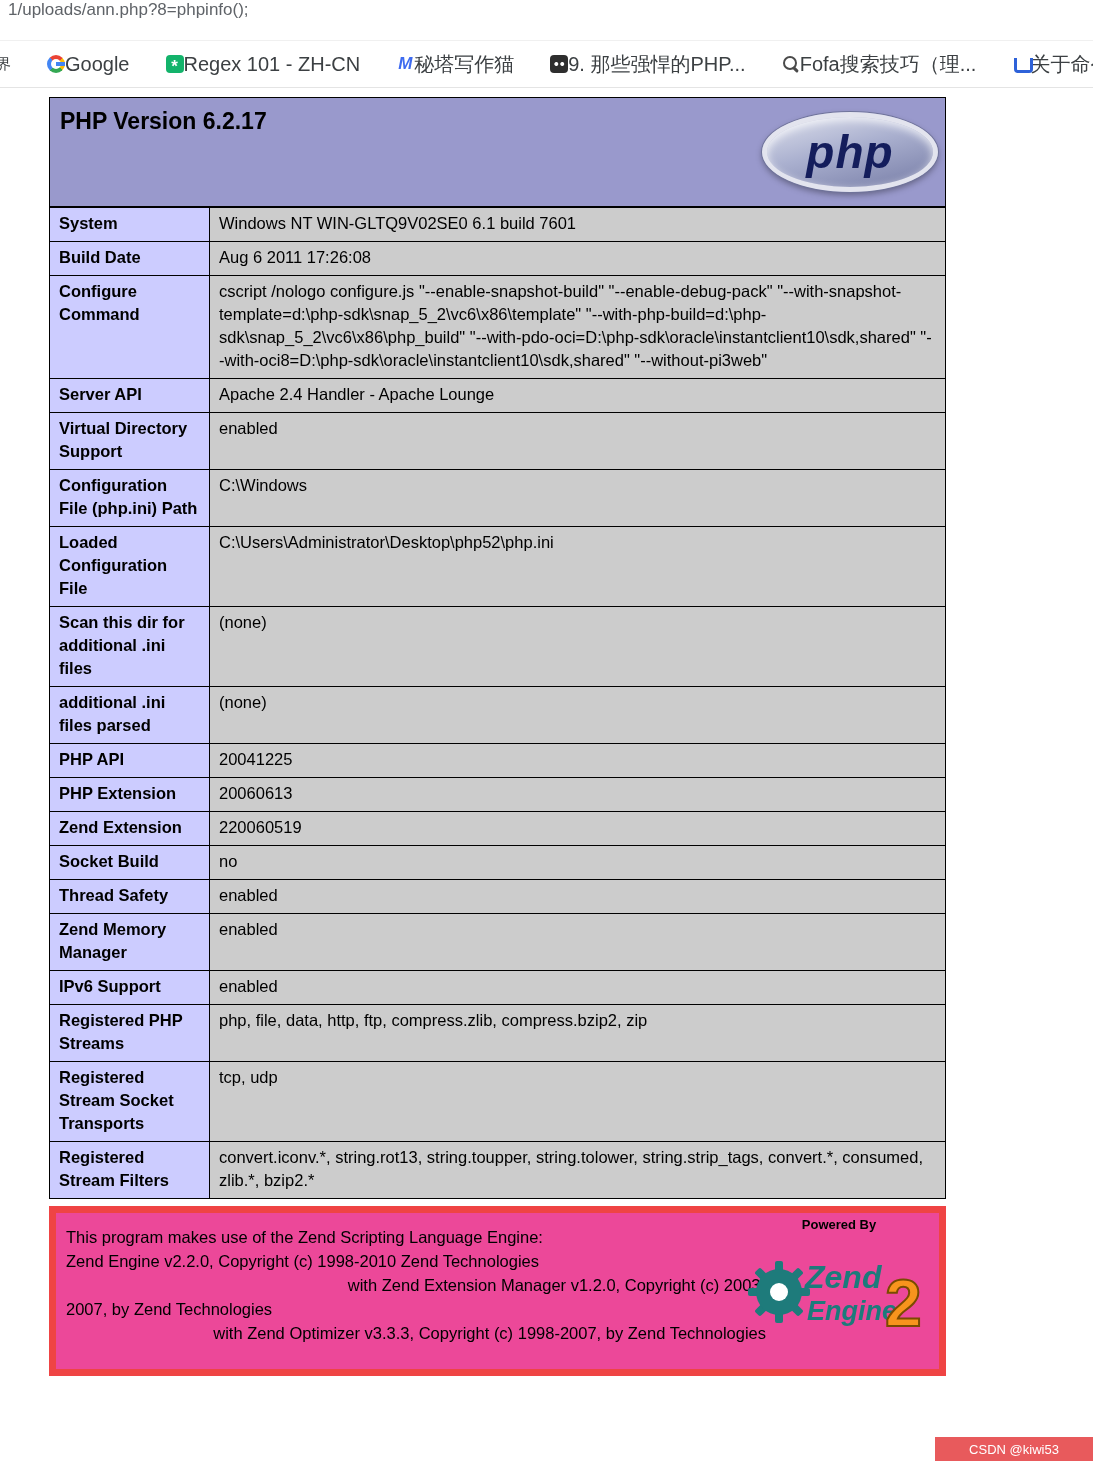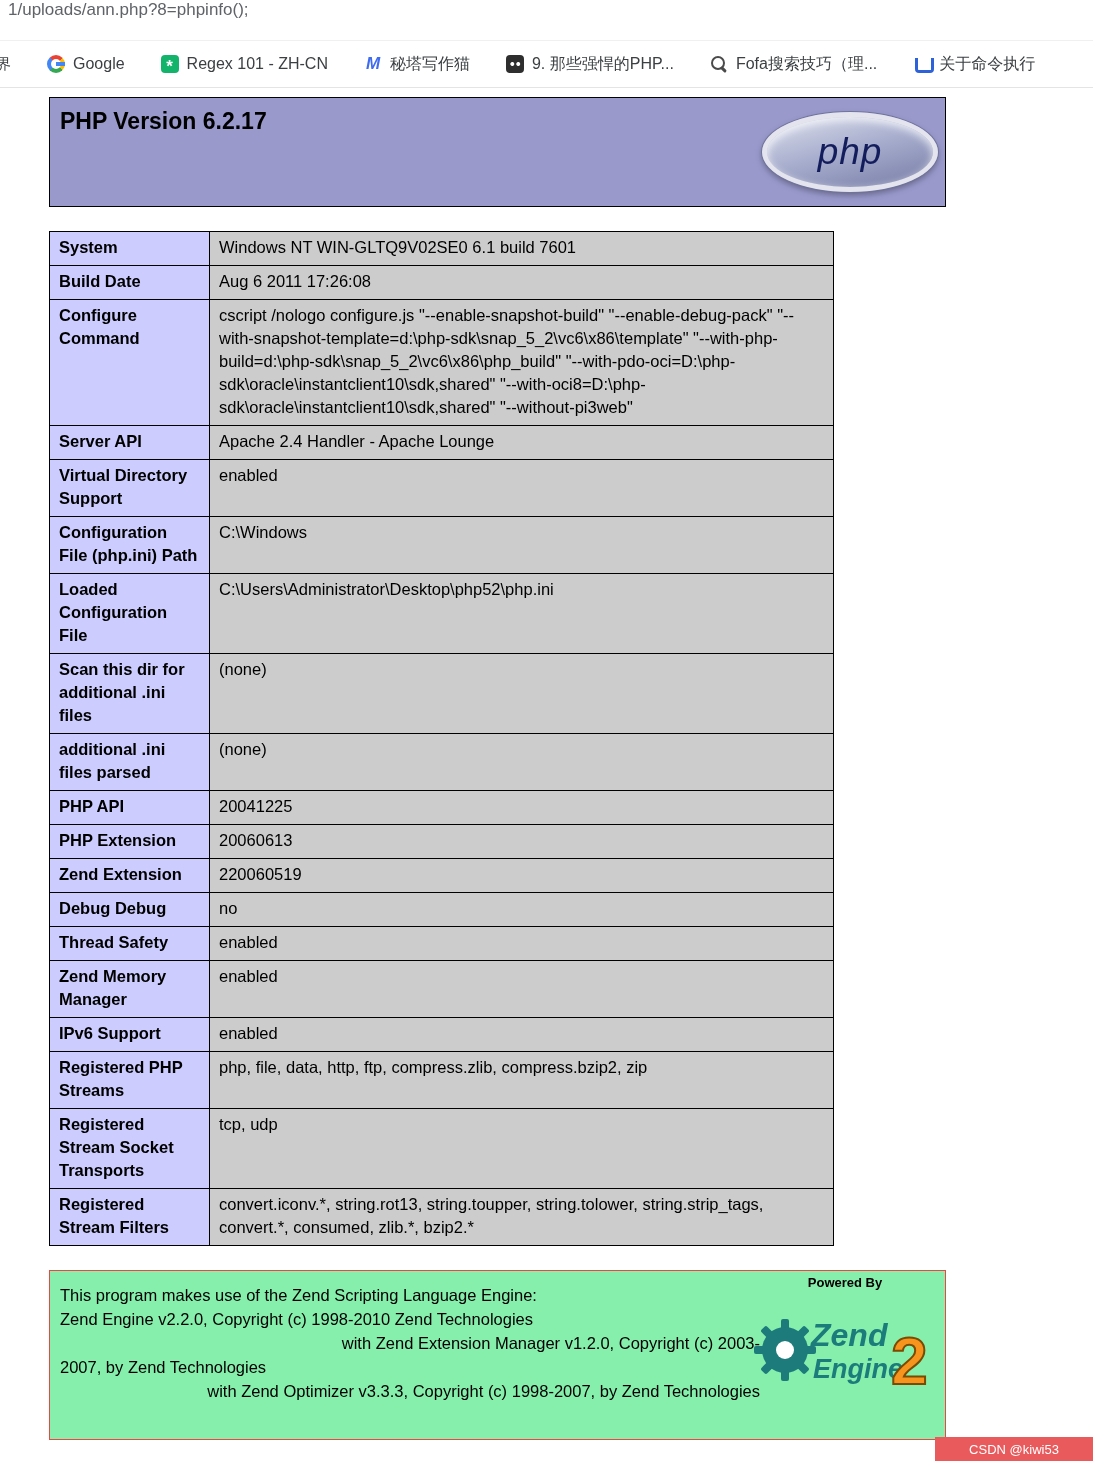--- a/index.html
+++ b/index.html
@@ -12,21 +12,21 @@
   
   .url-row {
     height:40px; display:flex; align-items:flex-start; padding-left:8px;
     color:#5f6368; font-size:17px; background:#fff;
   }
   .bookmarks-bar {
     height:48px; display:flex; align-items:center; gap:36px;
     padding:0 4px; border-top:1px solid #f0f0f0; border-bottom:1px solid #e4e4e4;
     overflow:hidden; white-space:nowrap; background:#fff;
   }
-  .bm { display:flex; align-items:center; gap:8px; font-size:16px; color:#3c4043; cursor:pointer; }
+  .bm { display:flex; align-items:center; font-size:20px; color:#3c4043; cursor:pointer; }
   .bm-partial { font-size:15px; color:#3c4043; margin-left:-8px; }
   .icon { width:18px; height:18px; flex:none; display:flex; align-items:center; justify-content:center; position:relative; }
 
   .icon-google { border-radius:50%;
     background:conic-gradient(from -45deg,#ea4335 0 90deg,#fbbc05 90deg 180deg,#34a853 180deg 270deg,#4285f4 270deg 360deg); }
   .icon-google::after { content:""; position:absolute; inset:4px; background:#fff; border-radius:50%; }
   .icon-google::before { content:""; position:absolute; right:0; top:7px; width:9px; height:4px; background:#4285f4; z-index:1; }
 
   .icon-regex { background:#13b36b; border-radius:4px; color:#fff; font-weight:bold; }
   .icon-regex::after { content:"*"; font-size:17px; line-height:10px; margin-top:6px; }
@@ -52,29 +52,29 @@
 
   .php-header { position:relative; height:110px; background:#9999cc; border:1px solid #000; }
   .php-header h1 { margin:0; position:absolute; left:10px; top:10px; font-size:23px; font-weight:bold; color:#000; }
   .php-logo {
     position:absolute; right:7px; top:14px; width:176px; height:80px; border-radius:50%;
     background:linear-gradient(165deg,#dde0ec 0%,#aab0cf 45%,#767ca6 100%);
     border:5px solid #e3e4ee;
     box-shadow:0 0 0 1px #70749a, inset 0 3px 8px rgba(255,255,255,.75), 0 3px 6px rgba(0,0,0,.35);
     display:flex; align-items:center; justify-content:center;
   }
-  .php-logo span { font-weight:normal; font-style:italic; font-size:37px; color:#141d5c; letter-spacing:1px; }
-
-  table.info-table { margin-top:24px; width:785px; border-collapse:collapse; table-layout:fixed; }
+  .php-logo span { font-weight:bold; font-style:italic; font-size:46px; color:#141d5c; letter-spacing:1px; }
+
+  table.info-table { width:897px; border-collapse:collapse; table-layout:fixed; }
   table.info-table td { border:1px solid #000; padding:4px 9px 6px; font-size:16.5px; line-height:23px;
     vertical-align:top; word-wrap:break-word; }
   td.e { background:#ccccff; font-weight:bold; }
   td.v { background:#cccccc; }
 
-  .zend-box { margin-top:24px; width:897px; height:170px; border:1px solid #ef4444; background:#86efac;
+  .zend-box { margin-top:7px; width:897px; height:170px; border:7px solid #ef4444; background:#ec4899;
     position:relative; padding:12px 12px 0 10px; }
   .zend-lines { font-size:16.5px; line-height:24px; width:700px; }
   .zend-line.indent { padding-left:26px;text-align:right; }
   .zend-logo-wrap { position:absolute; right:4px; top:4px; width:192px; text-align:center; }
   .powered-by { font-size:13px; font-weight:bold; margin-bottom:2px; }
 
   
   .watermark { position:absolute; right:0; bottom:0; width:158px; height:24px; background:#e85a5c;
     color:#fff; font-size:13px; display:flex; align-items:center; justify-content:center; z-index:5; }
 </style>
@@ -177,21 +177,21 @@
       </tr>
       <tr>
         <td class="e">PHP Extension</td>
         <td class="v">20060613</td>
       </tr>
       <tr>
         <td class="e">Zend Extension</td>
         <td class="v">220060519</td>
       </tr>
       <tr>
-        <td class="e">Debug Debug</td>
+        <td class="e">Socket Build</td>
         <td class="v">no</td>
       </tr>
       <tr>
         <td class="e">Thread Safety</td>
         <td class="v">enabled</td>
       </tr>
       <tr>
         <td class="e">Zend Memory Manager</td>
         <td class="v">enabled</td>
       </tr>

